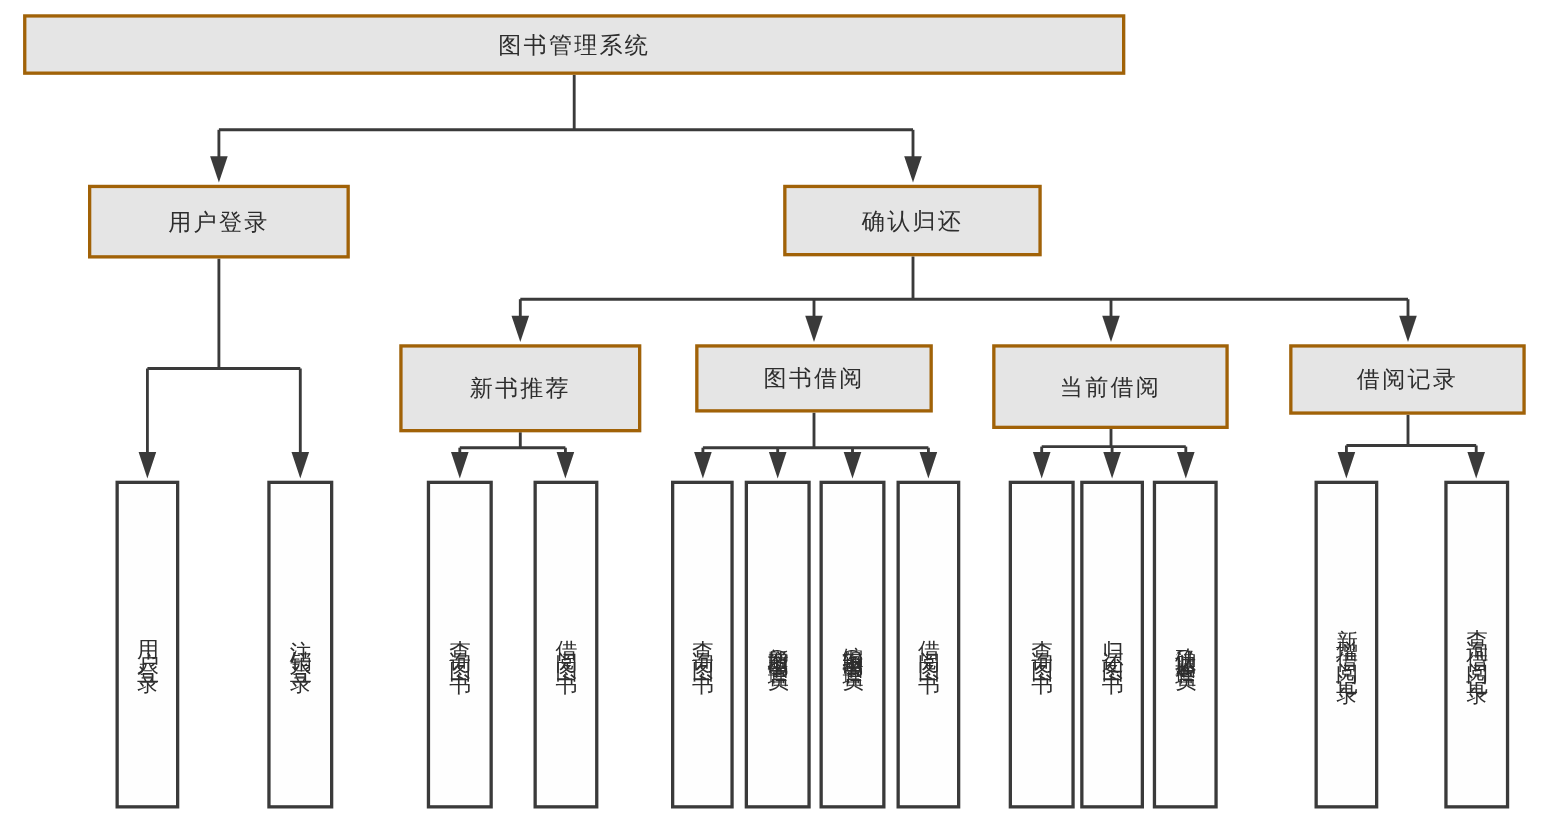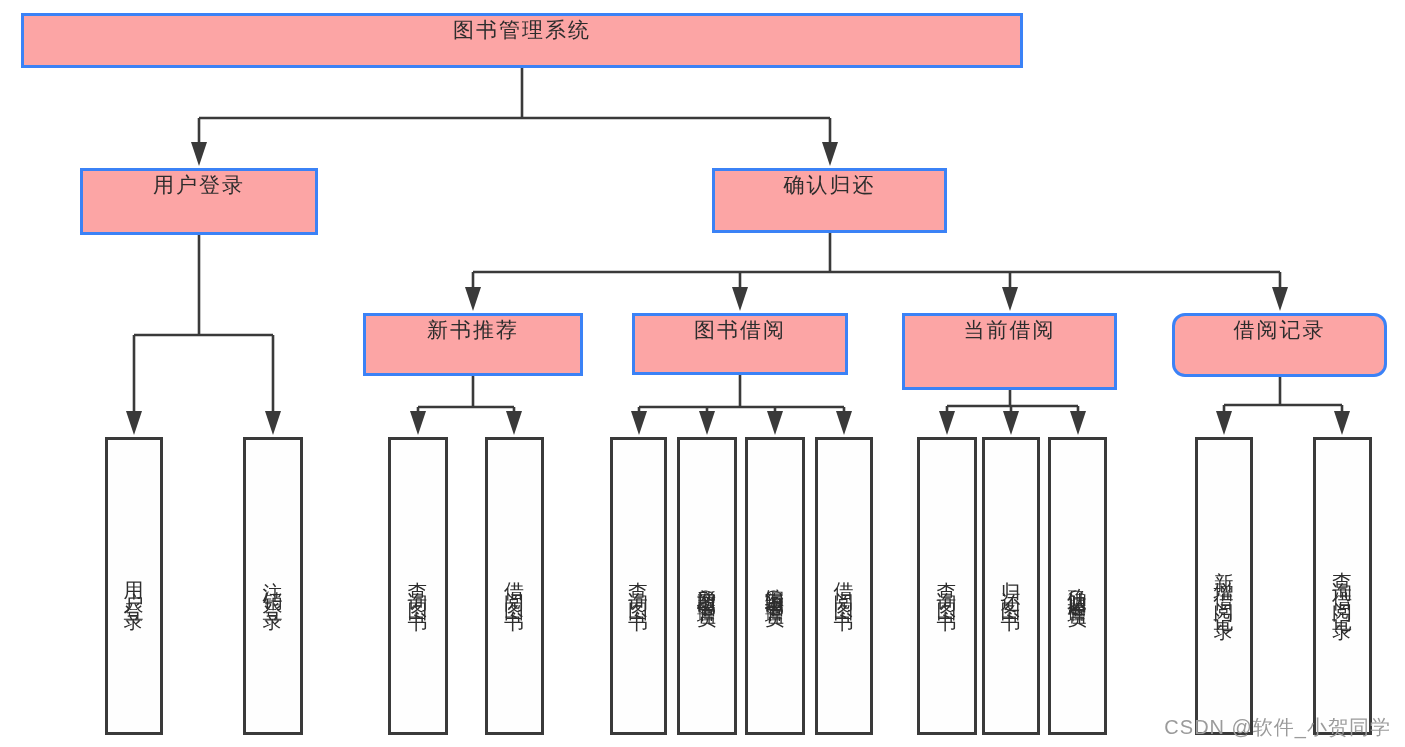--- a/index.html
+++ b/index.html
@@ -8,24 +8,24 @@
     position: relative; overflow: hidden;
     font-family: "Liberation Sans", sans-serif;
   }
   #canvas { position: absolute; left: 0; top: 0; width: 1405px; height: 747px; }
   svg.connectors { position: absolute; left: 0; top: 0; width: 1405px; height: 747px; }
   svg.connectors path { stroke: #3a3a3a; stroke-width: 2.6; fill: none; }
   svg.connectors polygon { fill: #3a3a3a; stroke: none; }
 
   .hbox {
     position: absolute;
-    background: #fca5a5;
-    border: 3px solid #3b82f6;
+    background: #e5e5e5;
+    border: 3px solid #a16207;
     box-sizing: border-box;
-    display: flex; justify-content: center;
+    display: flex; align-items: center; justify-content: center;
     font-size: 21px; color: #2d2d2d; letter-spacing: 2px;
     white-space: nowrap;
   }
   .leaf {
     position: absolute; top: 437px; height: 298px;
     background: #fefefe;
     border: 3px solid #3a3a3a;
     box-sizing: border-box;
     display: flex; align-items: center; justify-content: center;
   }
@@ -36,24 +36,24 @@
     color: #2d2d2d;
     letter-spacing: 10px;
     white-space: nowrap;
   }
   .vlabel.tight { letter-spacing: 3px; font-size: 19px; }
 
   
   .b-root          { left: 21px;   top: 13px;  width: 1002px; height: 55px; }
   .b-user-login    { left: 80px;   top: 168px; width: 238px;  height: 67px; }
   .b-book-mgmt     { left: 712px;  top: 168px; width: 235px;  height: 65px; }
-  .b-new-book-rec  { left: 363px;  top: 313px; width: 220px;  height: 63px; }
+  .b-new-book-rec  { left: 363px;  top: 313px; width: 220px;  height: 80px; }
   .b-book-borrow   { left: 632px;  top: 313px; width: 216px;  height: 62px; }
   .b-cur-borrow    { left: 902px;  top: 313px; width: 215px;  height: 77px; }
-  .b-borrow-rec    { left: 1172px; top: 313px; width: 215px;  height: 64px; border-radius: 13px; }
+  .b-borrow-rec    { left: 1172px; top: 313px; width: 215px;  height: 64px; }
 
   .l-1  { left: 105px;  width: 58px; }
   .l-2  { left: 243px;  width: 60px; }
   .l-3  { left: 388px;  width: 60px; }
   .l-4  { left: 485px;  width: 59px; }
   .l-5  { left: 610px;  width: 57px; }
   .l-6  { left: 677px;  width: 60px; }
   .l-7  { left: 745px;  width: 60px; }
   .l-8  { left: 815px;  width: 58px; }
   .l-9  { left: 917px;  width: 60px; }
@@ -189,14 +189,13 @@
   <div class="leaf l-11">
     <span class="vlabel tight">确认归还（管理员）</span>
   </div>
   <div class="leaf l-12">
     <span class="vlabel">新增借阅记录</span>
   </div>
   <div class="leaf l-13">
     <span class="vlabel">查询借阅记录</span>
   </div>
 
-  <div class="watermark">CSDN @软件_小贺同学</div>
 </div>
 
 </body></html>

